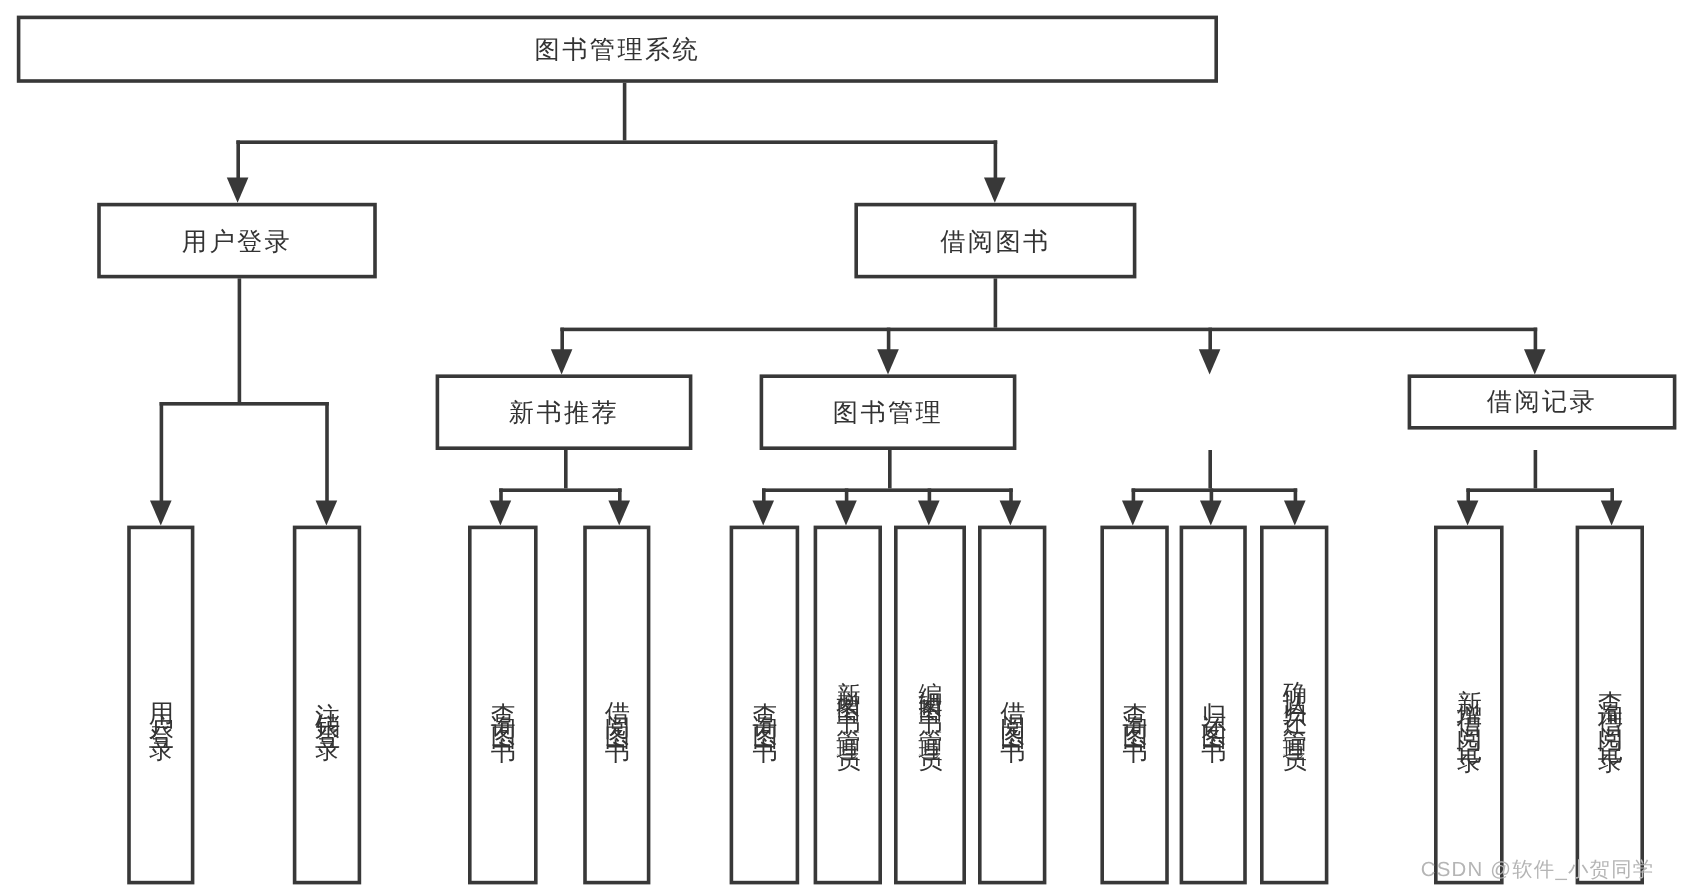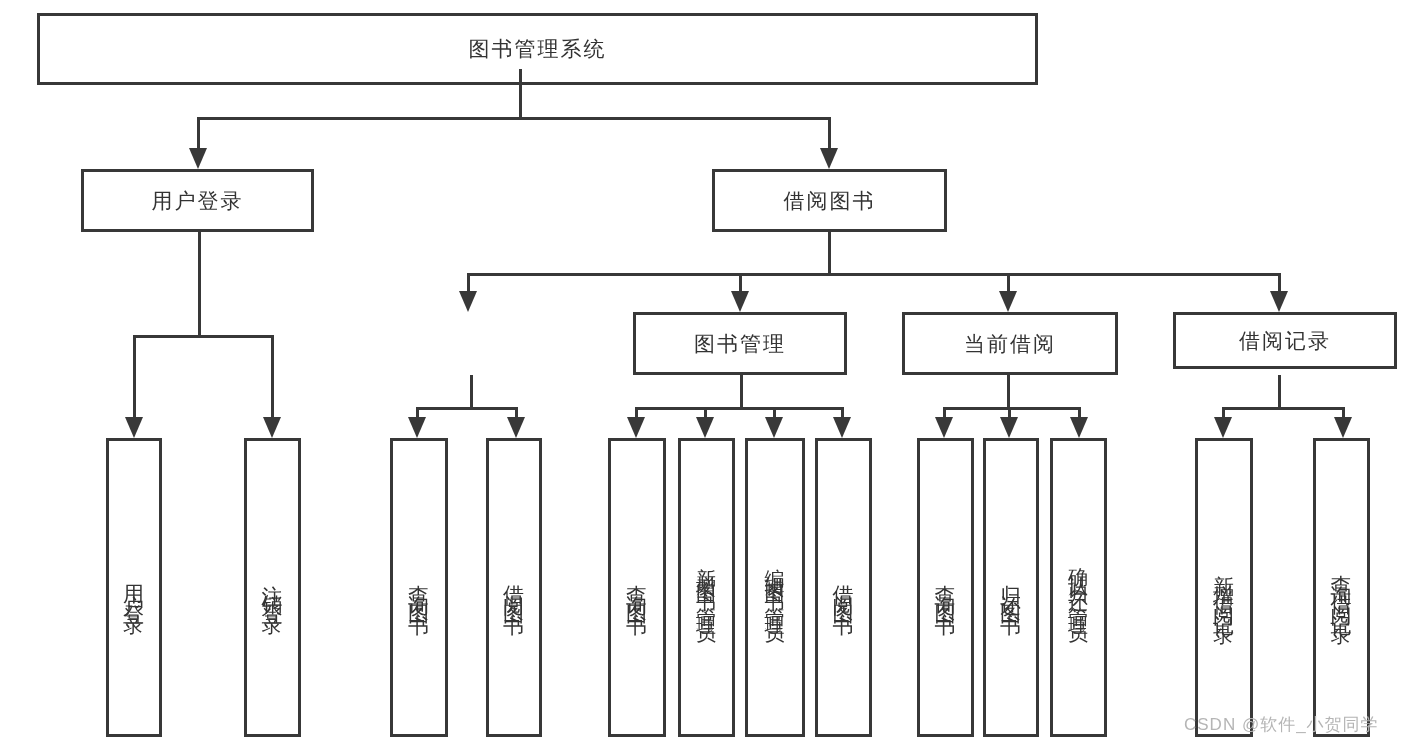--- a/index.html
+++ b/index.html
@@ -35,28 +35,28 @@
   #watermark{
     position:absolute;left:1184px;top:713px;
     font-size:17px;color:var(--wm);letter-spacing:1px;white-space:nowrap;
   }
 </style>
 </head>
 <body>
 
 <div id="stage">
 
-  <div class="node" style="left:37px;top:13px;width:1001px;height:72px">图书管理系统</div>
+  <div class="node" style="left:14px;top:13px;width:1001px;height:56px">图书管理系统</div>
 
   <div class="node" style="left:81px;top:169px;width:233px;height:63px">用户登录</div>
   <div class="node" style="left:712px;top:169px;width:235px;height:63px">借阅图书</div>
 
+  <div class="node" style="left:363px;top:312px;width:214px;height:63px">新书推荐</div>
   <div class="node" style="left:633px;top:312px;width:214px;height:63px">图书管理</div>
-  <div class="node" style="left:902px;top:312px;width:216px;height:63px">当前借阅</div>
-  <div class="node" style="left:1173px;top:312px;width:224px;height:57px">借阅记录</div>
+  <div class="node" style="left:1173px;top:312px;width:224px;height:46px">借阅记录</div>
 
   <div class="node v" style="left:106px;top:438px;width:56px;height:299px">用户登录</div>
   <div class="node v" style="left:244px;top:438px;width:57px;height:299px">注销登录</div>
 
   <div class="node v" style="left:390px;top:438px;width:58px;height:299px">查询图书</div>
   <div class="node v" style="left:486px;top:438px;width:56px;height:299px">借阅图书</div>
 
   <div class="node v" style="left:608px;top:438px;width:58px;height:299px">查询图书</div>
   <div class="node v long" style="left:678px;top:438px;width:57px;height:299px">新增图书（管理员）</div>
   <div class="node v long" style="left:745px;top:438px;width:60px;height:299px">编辑图书（管理员）</div>

